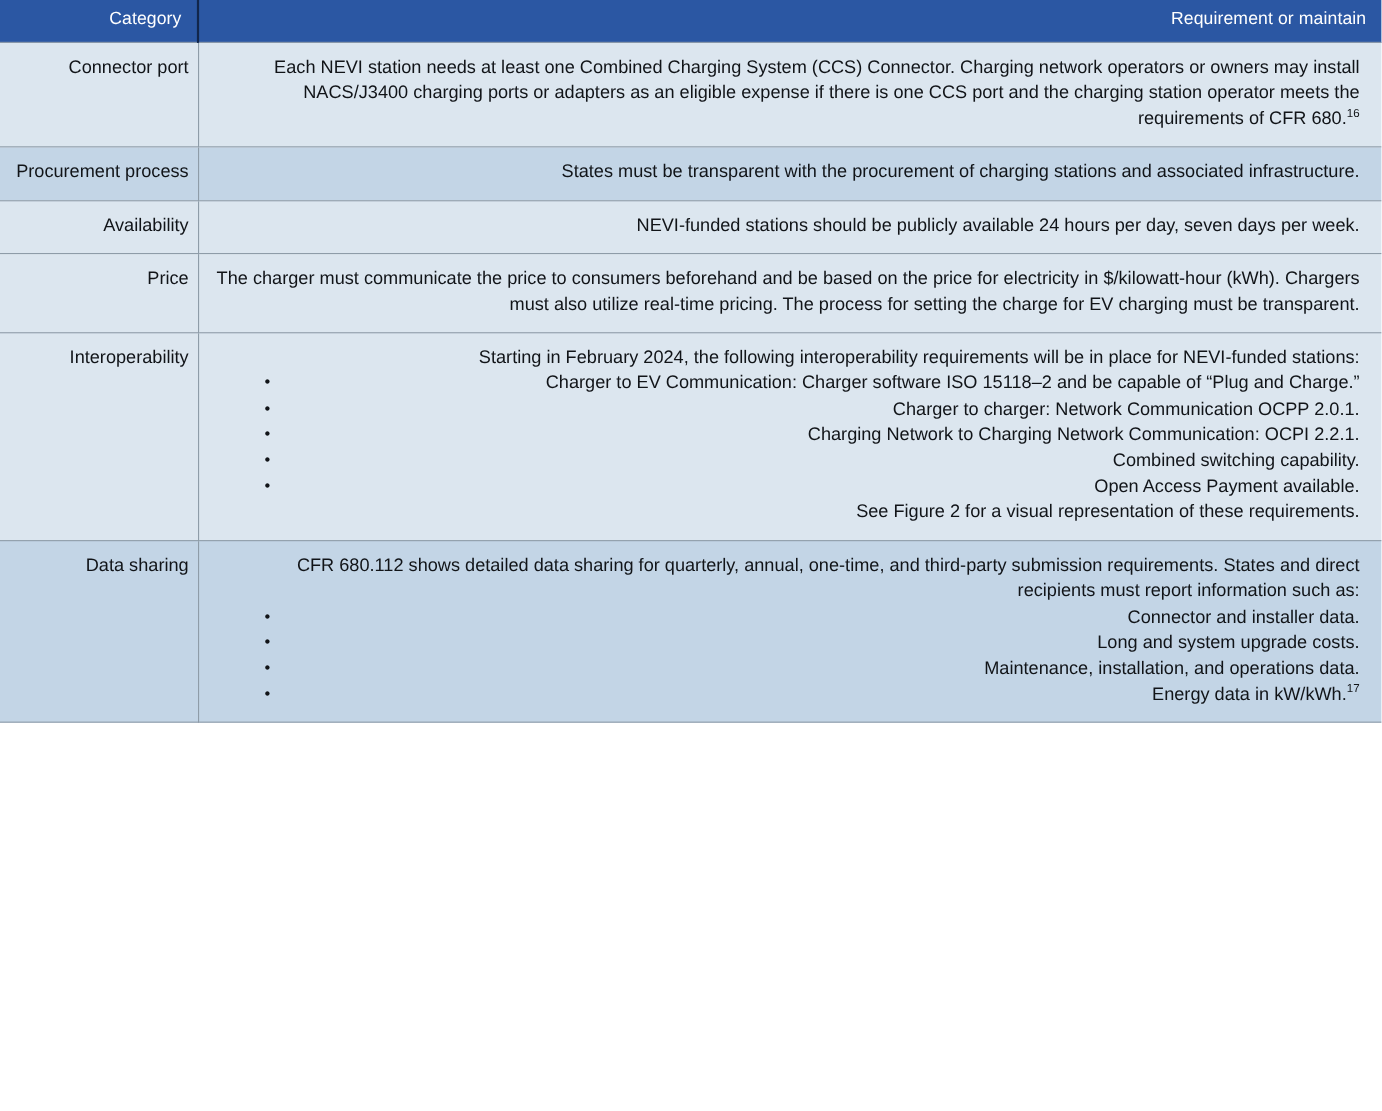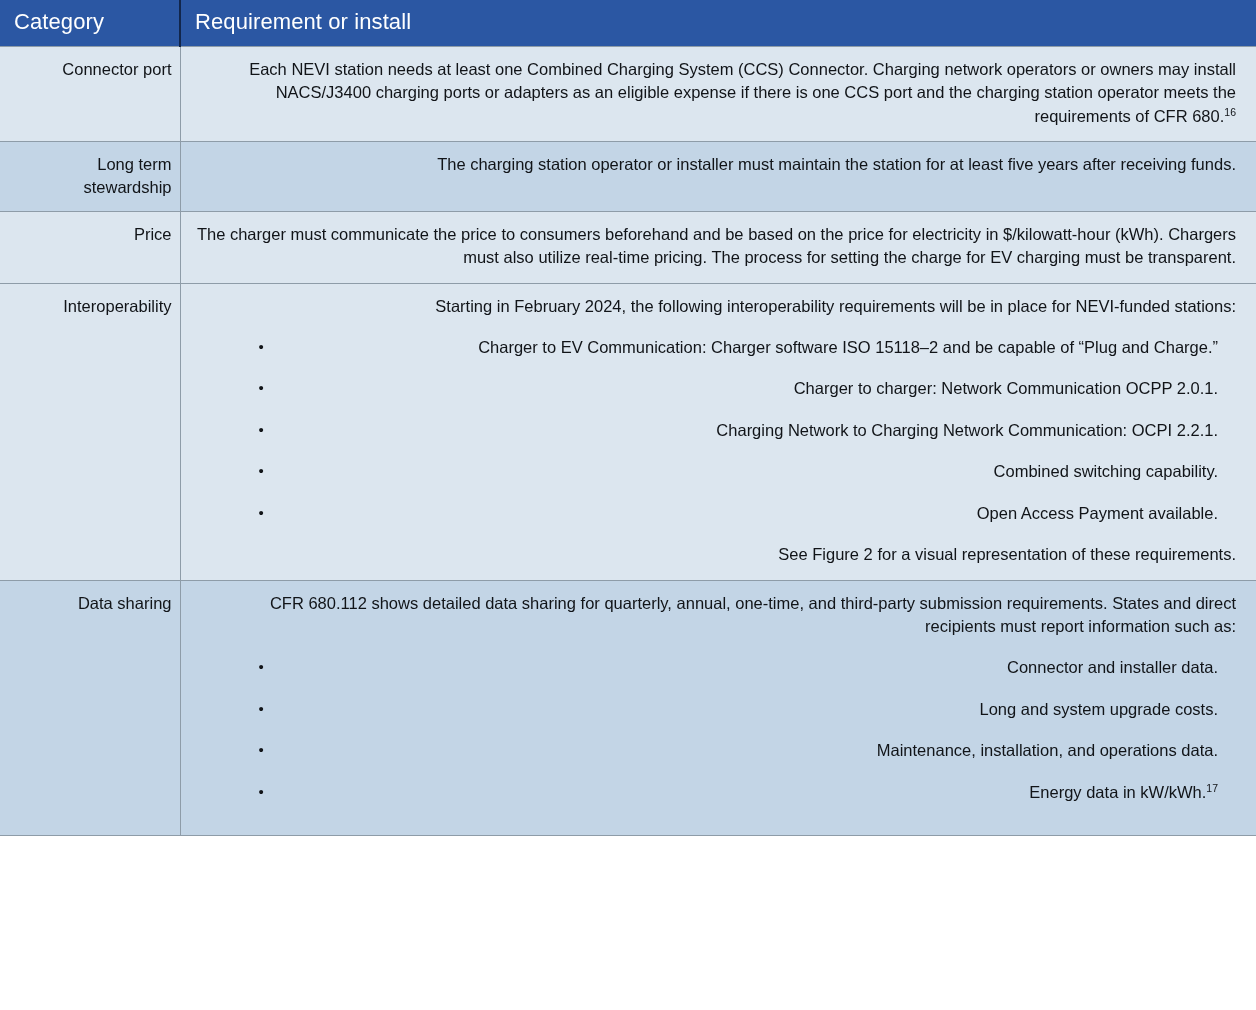--- a/index.html
+++ b/index.html
@@ -27,23 +27,23 @@
     table-layout: fixed;
   }
 
   col.col-category { width: 180px; }
   col.col-requirement { width: 1076px; }
 
   
   thead th {
     background: #2B57A3;
     color: #ffffff;
-    font-size: 22px;
+    font-size: 16px;
     font-weight: 400;
-    text-align: left;
+    text-align: right;
     padding: 9px 14px 11px 14px;
     vertical-align: middle;
     letter-spacing: 0.1px;
   }
   thead th.th-category {
     border-right: 2px solid #12264b;
   }
 
   
   tbody td {
@@ -75,21 +75,21 @@
   .para { margin: 0; }
 
   ul.bullets {
     list-style: none;
     margin: 0;
     padding: 0 0 0 44px;
   }
   ul.bullets li {
     position: relative;
     padding-left: 15px;
-    margin: 18px;
+    margin: 0;
     line-height: 1.42;
   }
   ul.bullets li::before {
     content: "\2022";
     position: absolute;
     left: 0;
     top: 0;
     font-size: 15px;
     line-height: 1.42;
     color: #111418;
@@ -106,34 +106,40 @@
 
 <div class="table-wrap">
   <table class="nevi-table">
     <colgroup>
       <col class="col-category">
       <col class="col-requirement">
     </colgroup>
     <thead>
       <tr>
         <th class="th-category">Category</th>
-        <th class="th-requirement">Requirement or install</th>
+        <th class="th-requirement">Requirement or maintain</th>
       </tr>
     </thead>
     <tbody id="table-body">
         <tr class="row-light">
           <td class="cell-category"><span>Connector port</span></td>
           <td class="cell-requirement">
             <div class="para"><span>Each NEVI station needs at least one Combined Charging System (CCS) Connector. Charging network operators or owners may install NACS/J3400 charging ports or adapters as an eligible expense if there is one CCS port and the charging station operator meets the requirements of CFR 680.</span><sup class="fn">16</sup></div>
           </td>
         </tr>
         <tr class="row-dark">
-          <td class="cell-category"><span>Long term stewardship</span></td>
+          <td class="cell-category"><span>Procurement process</span></td>
           <td class="cell-requirement">
-            <div class="para"><span>The charging station operator or installer must maintain the station for at least five years after receiving funds.</span></div>
+            <div class="para"><span>States must be transparent with the procurement of charging stations and associated infrastructure.</span></div>
+          </td>
+        </tr>
+        <tr class="row-light">
+          <td class="cell-category"><span>Availability</span></td>
+          <td class="cell-requirement">
+            <div class="para"><span>NEVI-funded stations should be publicly available 24 hours per day, seven days per week.</span></div>
           </td>
         </tr>
         <tr class="row-light">
           <td class="cell-category"><span>Price</span></td>
           <td class="cell-requirement">
             <div class="para"><span>The charger must communicate the price to consumers beforehand and be based on the price for electricity in $/kilowatt-hour (kWh). Chargers must also utilize real-time pricing. The process for setting the charge for EV charging must be transparent.</span></div>
           </td>
         </tr>
         <tr class="row-light">
           <td class="cell-category"><span>Interoperability</span></td>

